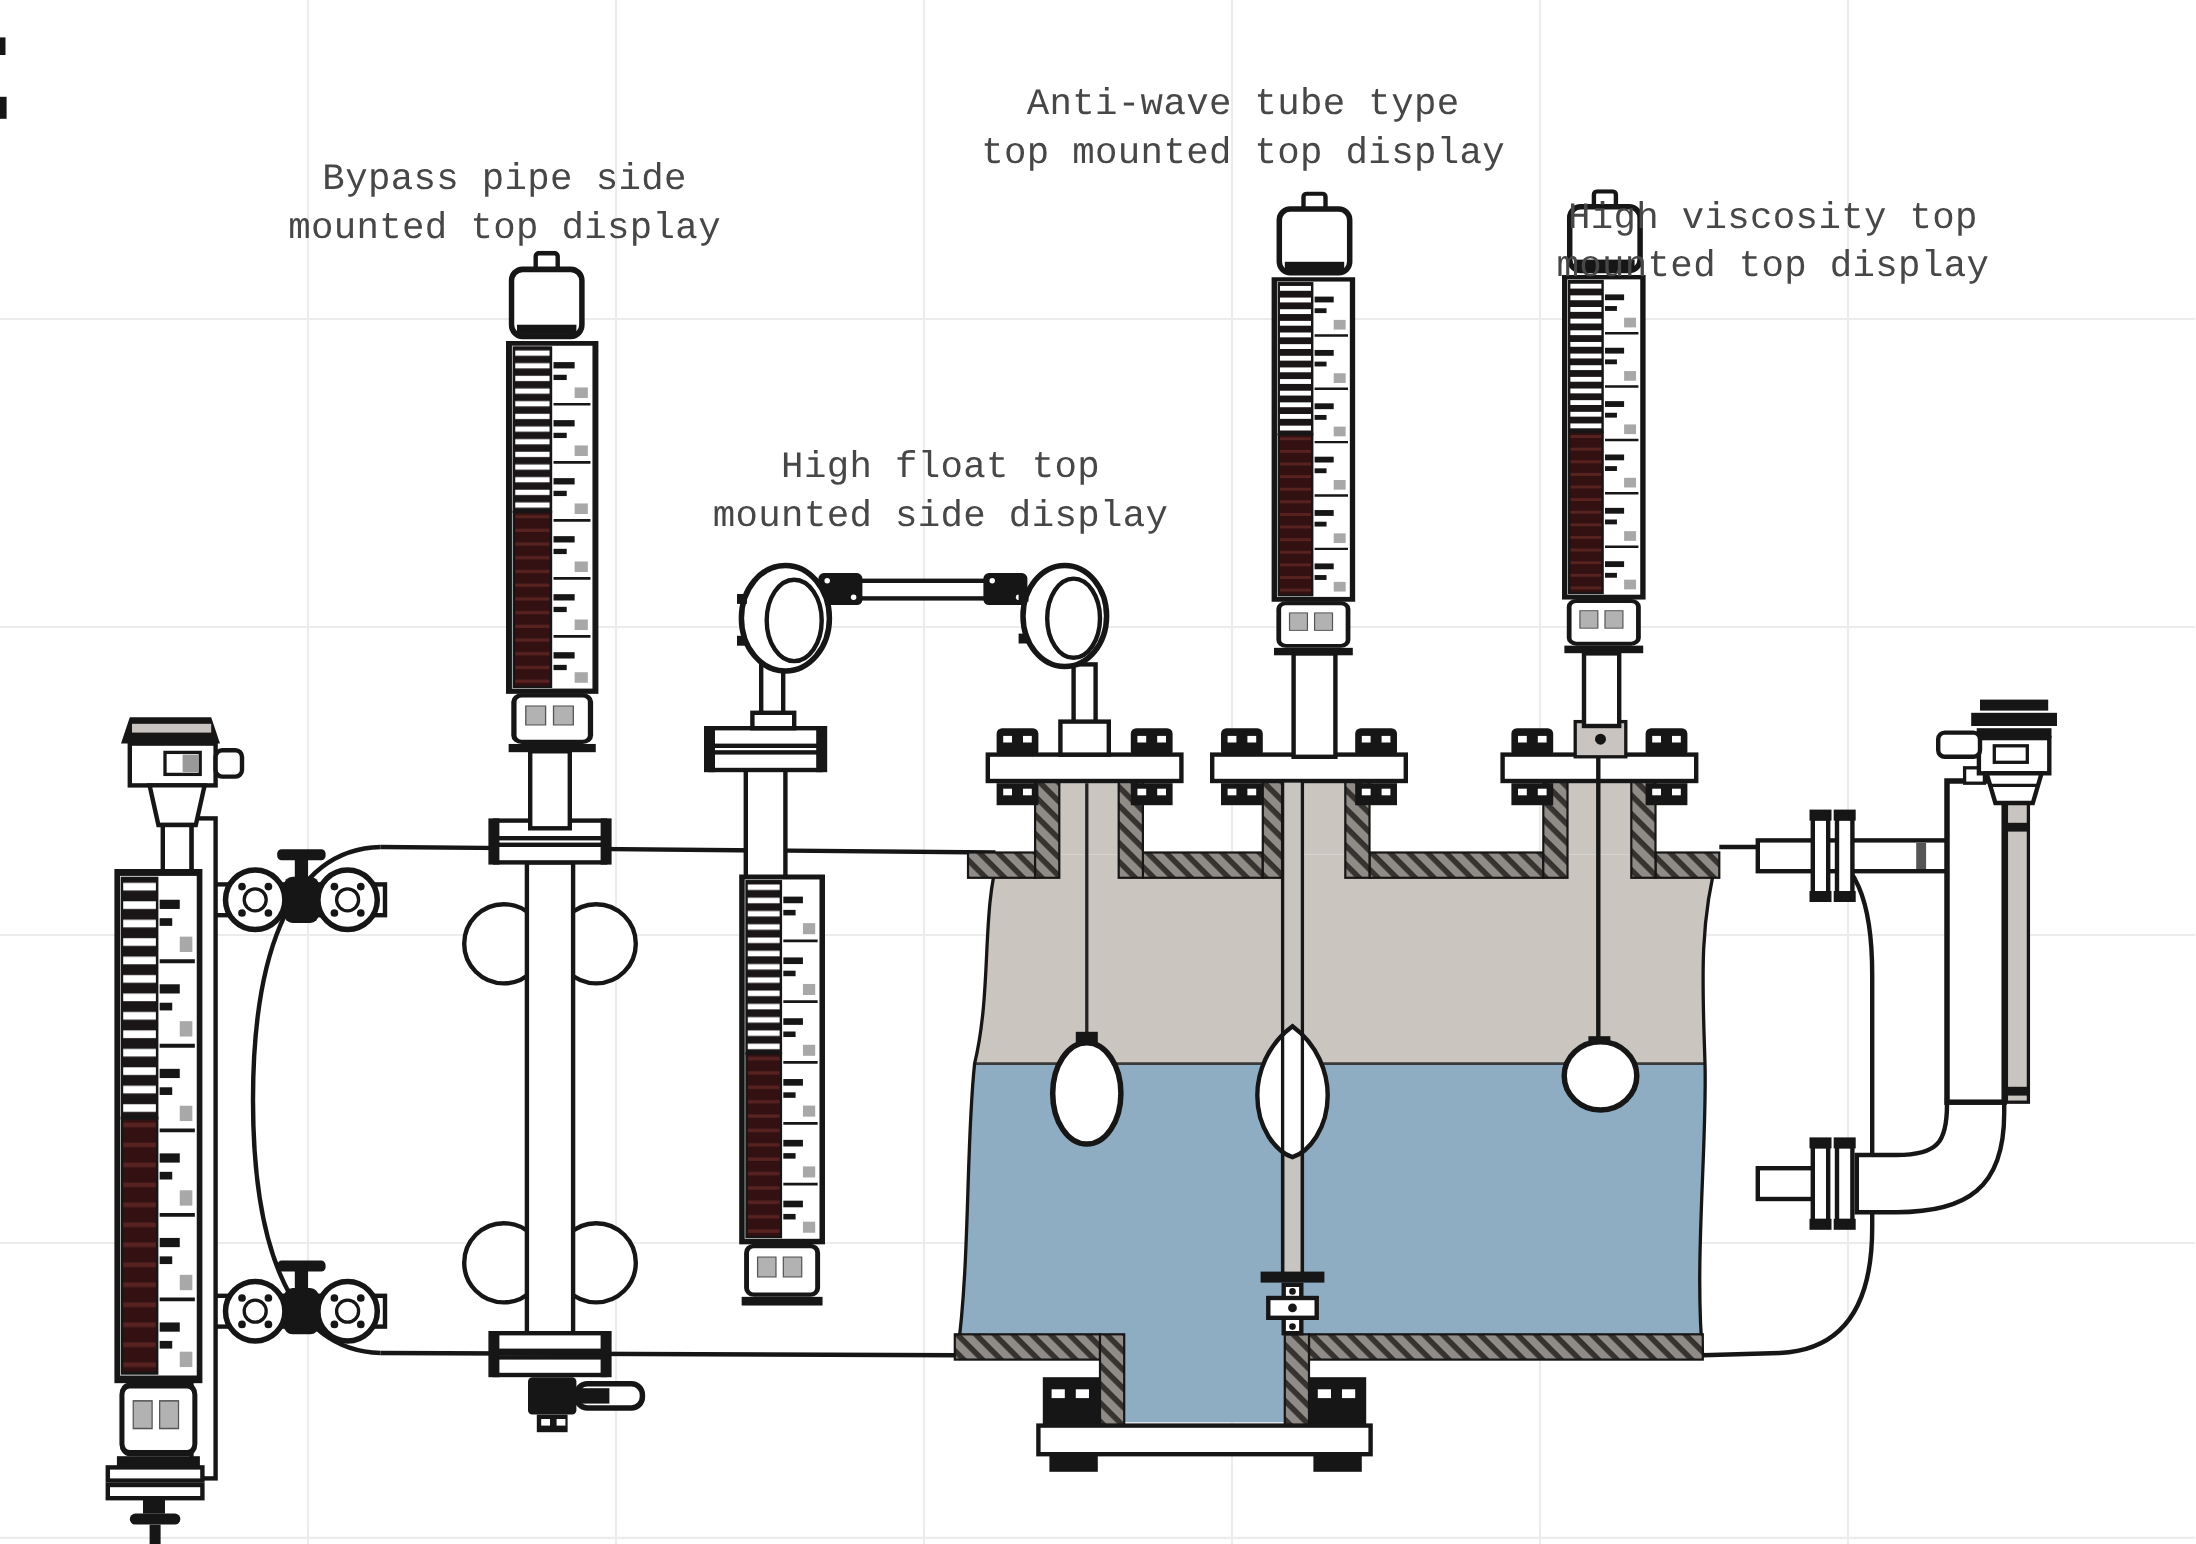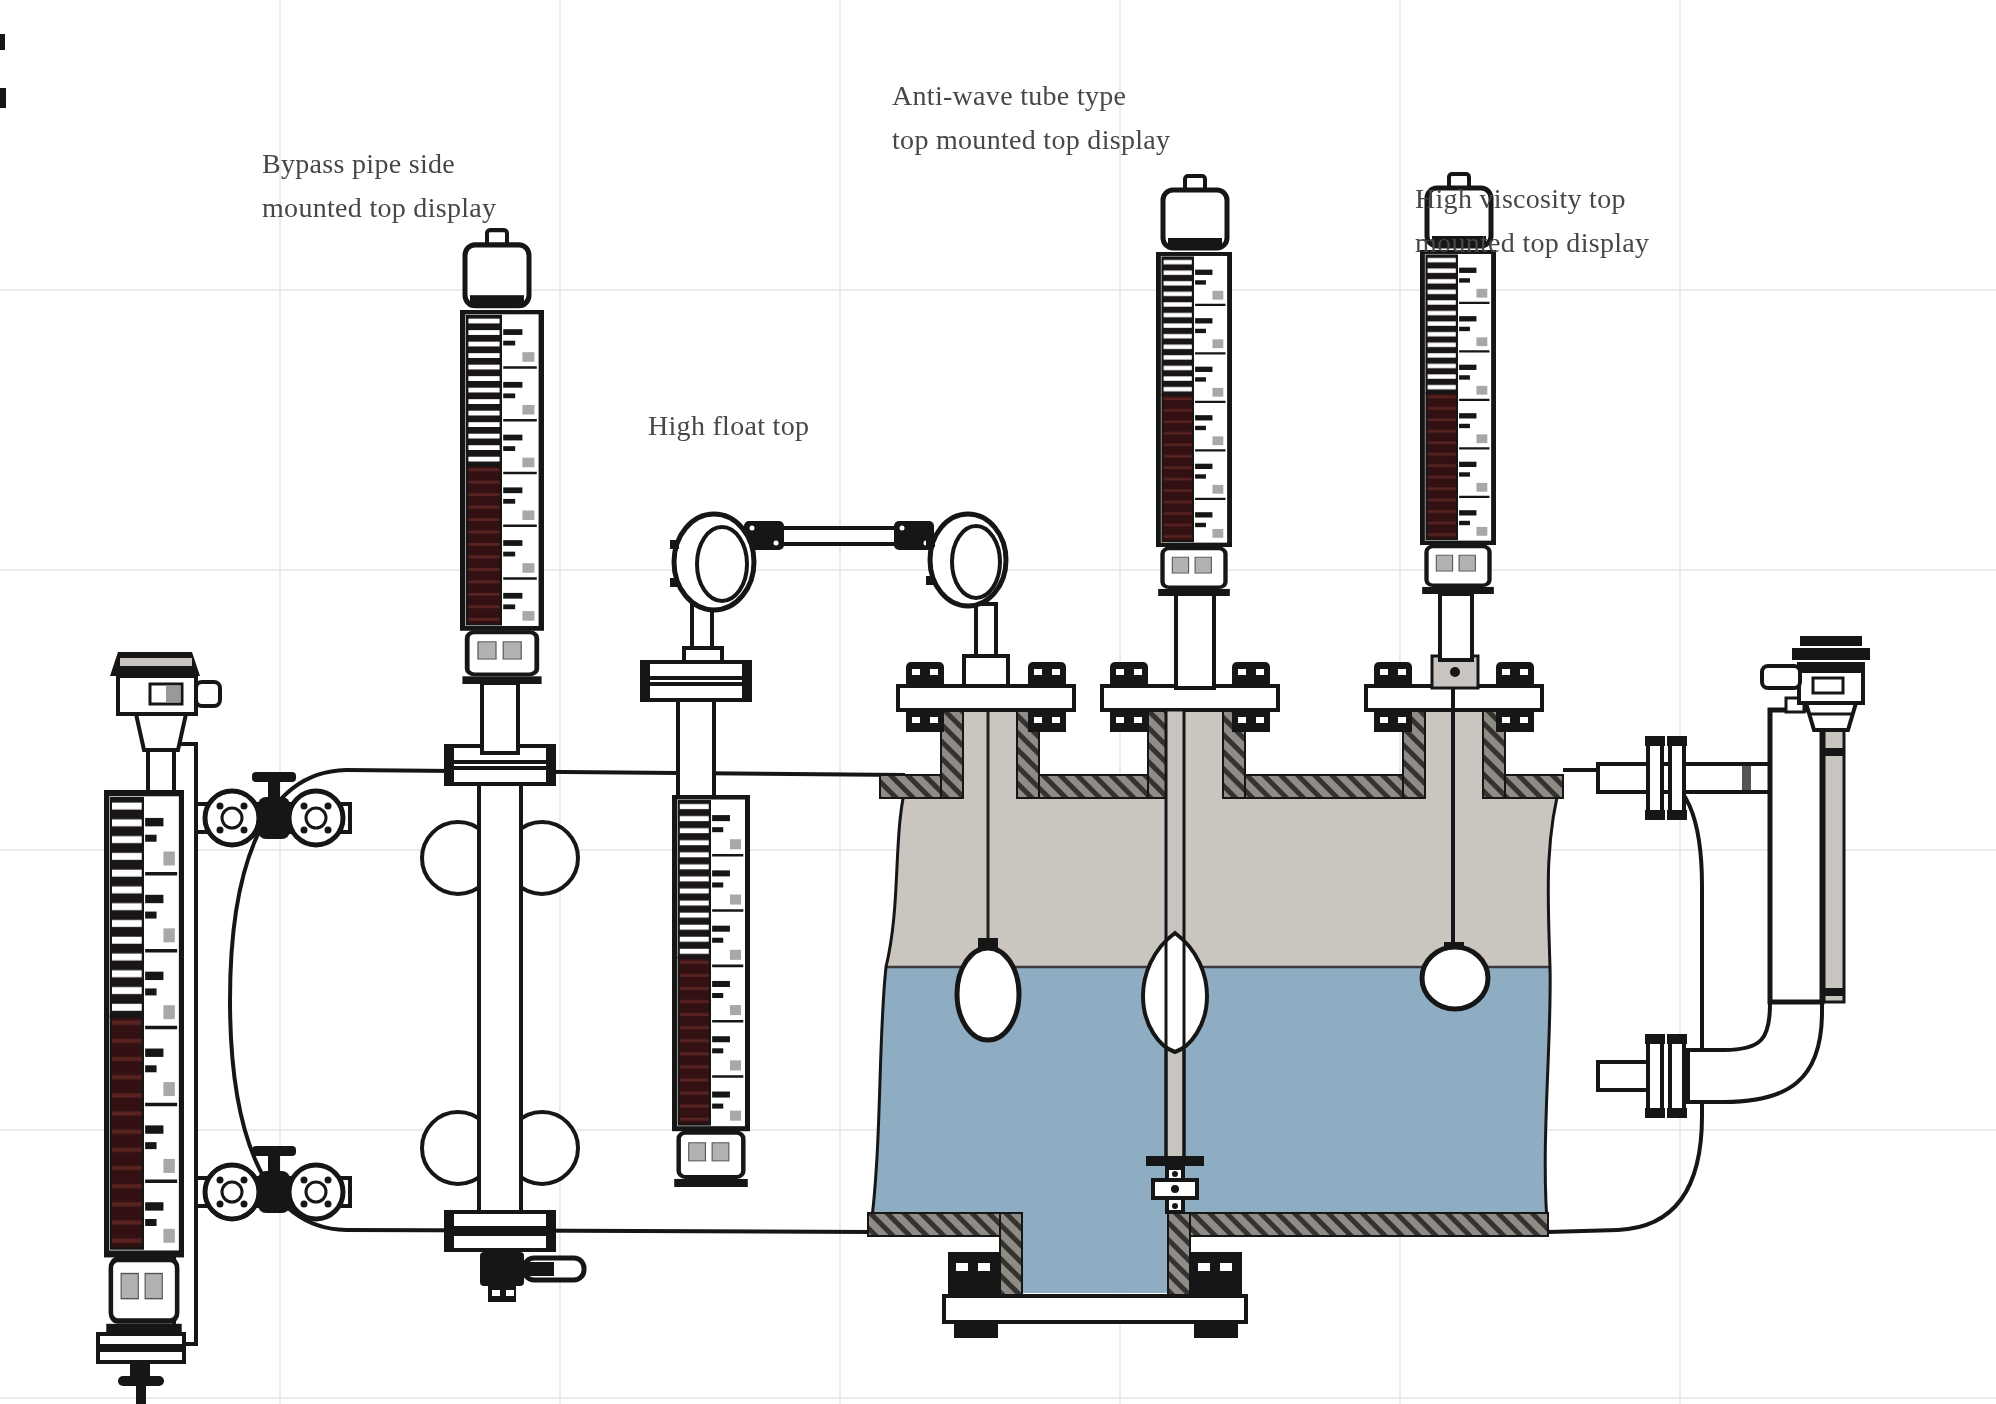--- a/index.html
+++ b/index.html
@@ -1,20 +1,20 @@
 <!DOCTYPE html>
 <html style="--ink: #161616; --label-text: #474747; --vapor-gray: #cbc5c0; --liquid-blue: #8fadc2; --hatch-base: #8f8b86; --hatch-stripe: #35322f; --bar-dark: #1a1516; --maroon: #331113; --maroon-stripe: #57221f; --gray-square: #a8a8a8; --window-square: #b2b2b2; --tube-gray: #c8c5c0; --fitting-gray: #c9c4bf; --grid-line: #ececec; --surface-line: #3a3a3a;"><head>
 <meta charset="utf-8">
 <style>
   html,body{margin:0;padding:0;background:#ffffff;}
   .stage{position:relative;width:1996px;height:1404px;background:#fff;overflow:hidden;
          font-family:"Liberation Sans",sans-serif;}
   .stage svg{position:absolute;left:0;top:0;}
-  .lbl{position:absolute;font-size:28px;line-height:44px;color:var(--label-text,#454545);
-       letter-spacing:.3px;white-space:nowrap;font-family:Liberation Serif, serif;}
+  .lbl{position:absolute;font-size:34px;line-height:44px;color:var(--label-text,#454545);
+       letter-spacing:.3px;white-space:nowrap;font-family:Liberation Mono, monospace;text-align:center;}
   .lbl span{display:block;}
 </style>
 </head>
 <body>
 
 <div class="stage">
 
 <svg width="1996" height="1404" viewBox="0 0 1996 1404">
   <defs>
     <pattern id="phatch" width="12" height="12" patternUnits="userSpaceOnUse" patternTransform="rotate(45)">
@@ -326,20 +326,21 @@
     </g>
   </g>
 </svg>
 
 <div class="lbl" style="left:262px;top:142px">
   <span>Bypass pipe side</span>
   <span>mounted top display</span>
 </div>
 <div class="lbl" style="left:648px;top:404px">
   <span>High float top</span>
+  <span>mounted side display</span>
 </div>
 <div class="lbl" style="left:892px;top:74px">
   <span>Anti-wave tube type</span>
   <span>top mounted top display</span>
 </div>
 <div class="lbl" style="left:1415px;top:177px">
   <span>High viscosity top</span>
   <span>mounted top display</span>
 </div>
 

